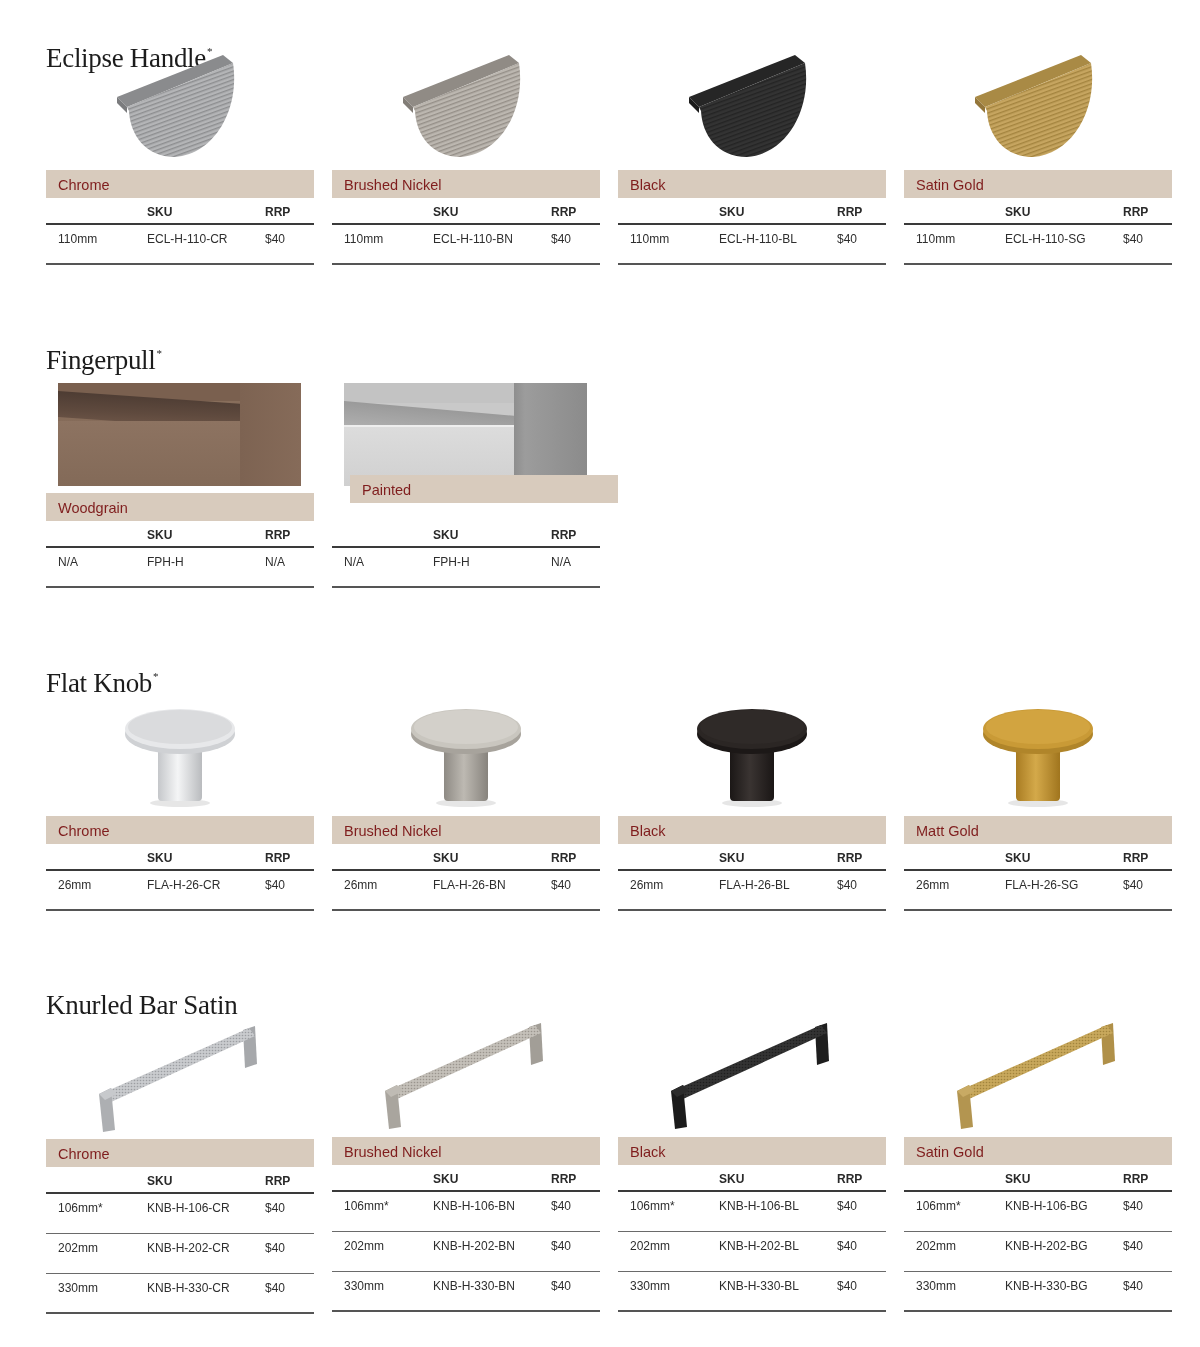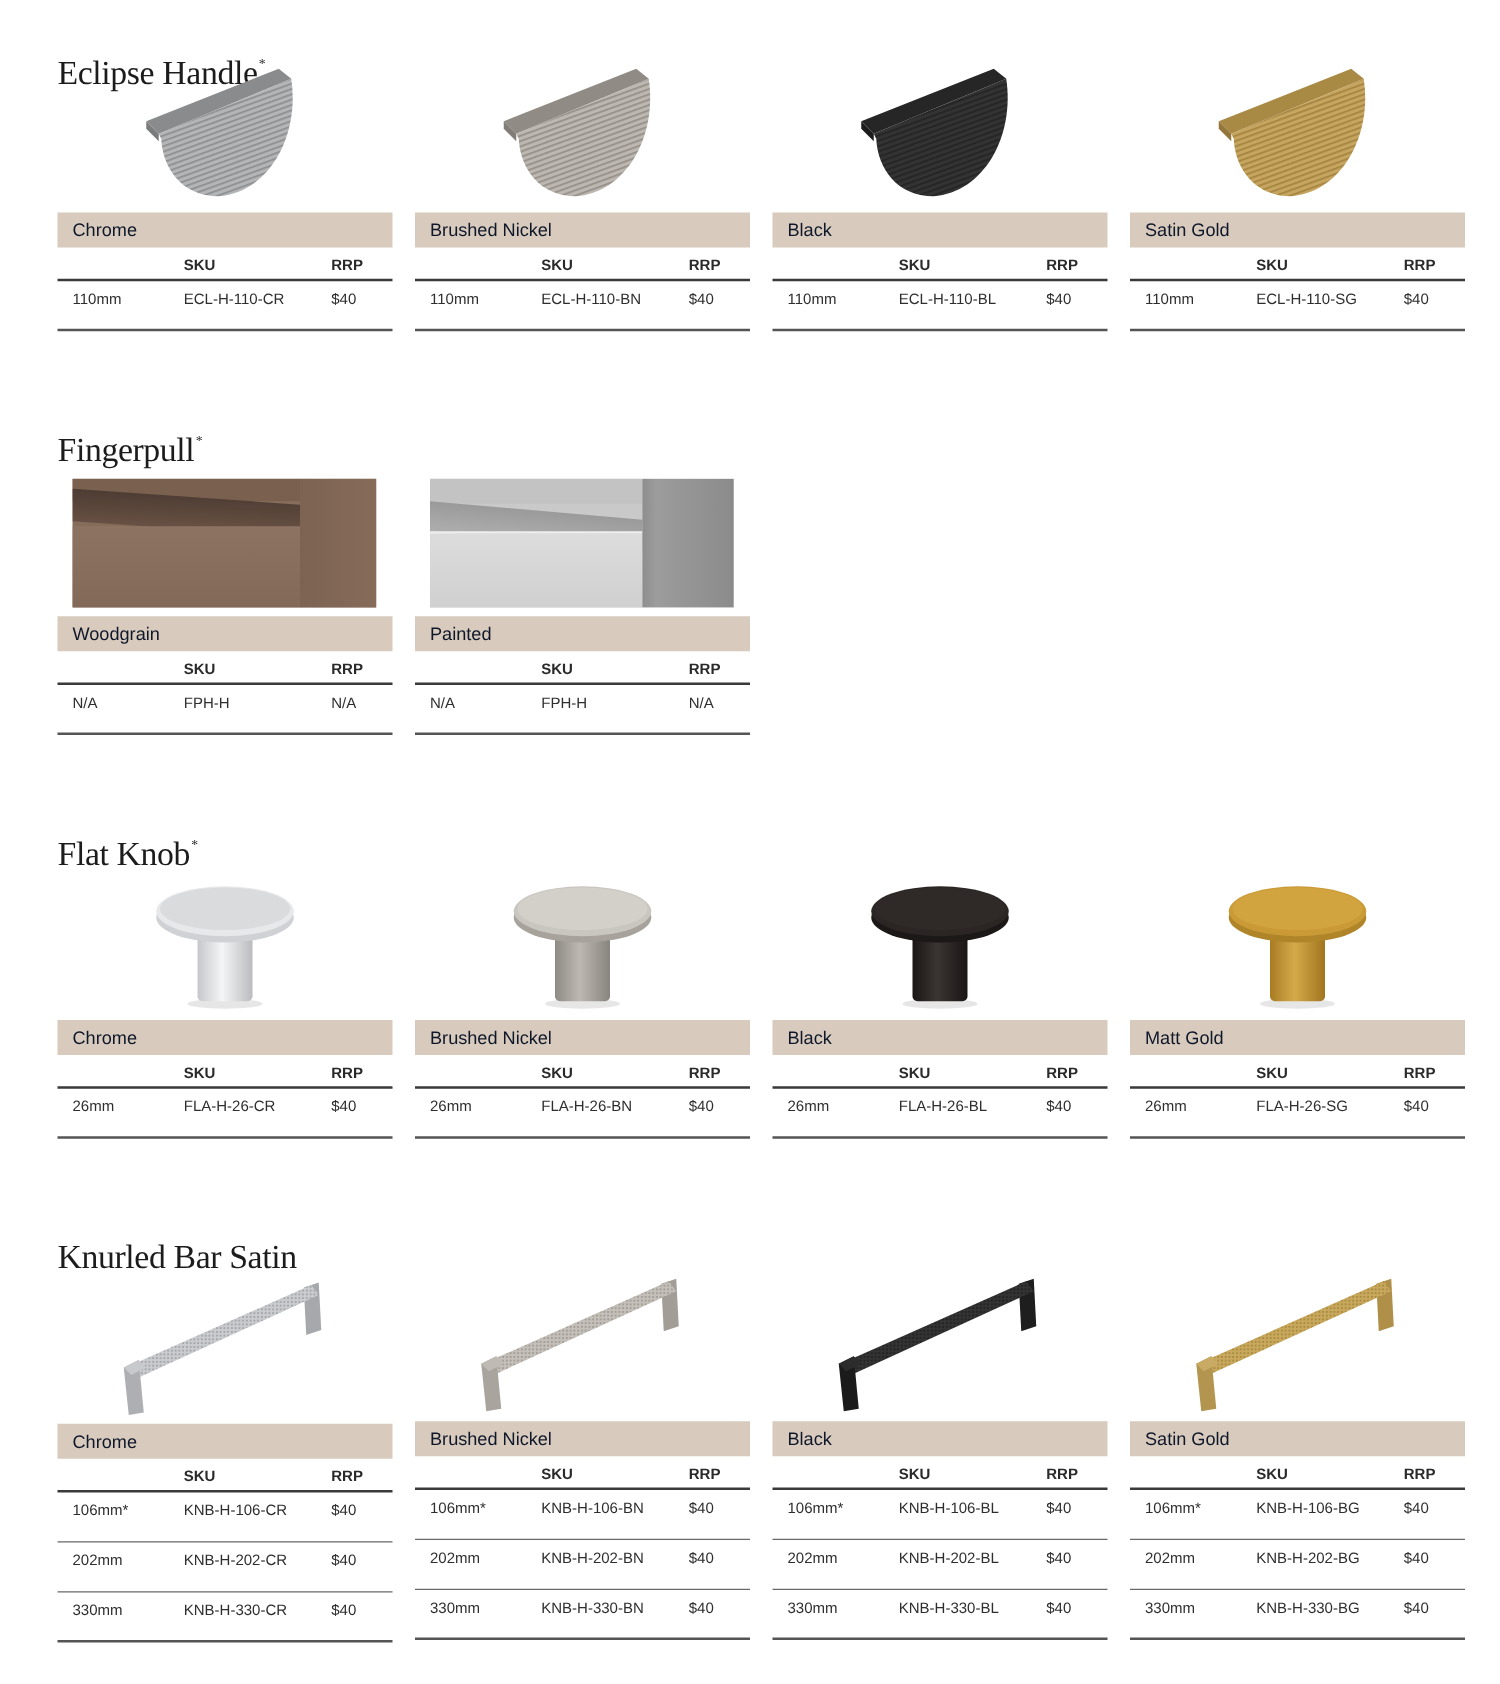--- a/index.html
+++ b/index.html
@@ -15,21 +15,21 @@
   .sec-title sup { font-size: 11px; vertical-align: top; position: relative; top: 2px; margin-left: 1px; }
   .sec-sub {
     position: absolute; left: 228px; top: 20px;
     font-size: 16px; color: #333; white-space: nowrap; letter-spacing: -0.1px;
   }
 
   .card { position: absolute; width: 268px; }
   .img-area { position: absolute; left: 0; width: 268px; display: flex; align-items: center; justify-content: center; }
   .swatch-bar {
     position: absolute; left: 0; width: 268px; height: 28px;
-    background: #d8cbbd; color: #0f172a; font-size: 14.5px;
+    background: #d8cbbd; color: #7f1d1d; font-size: 14.5px;
     padding-left: 12px; line-height: 30px;
   }
   .tbl { position: absolute; left: 0; width: 268px; font-size: 12px; color: #2e2e2e; }
   .tbl .hdr { position: relative; height: 26px; border-bottom: 2px solid #3a3a3a; }
   .tbl .hdr span { position: absolute; top: 6px; font-weight: bold; font-size: 12px; color: #2a2a2a; }
   .tbl .row { position: relative; height: 40px; border-bottom: 2px solid #555; }
   .tbl .row.mid { border-bottom: 1.5px solid #6a6a6a; }
   .tbl .row span { position: absolute; top: 7px; }
   .c1 { left: 12px; }
   .c2 { left: 101px; }
@@ -197,21 +197,21 @@
     </div>
   </div>
 
   <div class="card" style="left:332px; top:0;">
     <div class="photo paint" style="position:absolute; left:12px; top:383px;">
       <div class="top"></div>
       <div class="groove"></div>
       <div class="front"></div>
       <div class="side"></div>
     </div>
-    <div class="swatch-bar" style="top:493px;">Painted</div>
+    <div class="swatch-bar" style="top:475px;margin-left:18px;">Painted</div>
     <div class="tbl" style="top:522px;">
       <div class="hdr">
           <span class="c2">SKU</span>
           <span class="c3">RRP</span>
         </div>
       <div class="row">
           <span class="c1">N/A</span>
           <span class="c2">FPH-H</span>
           <span class="c3">N/A</span>
         </div>

